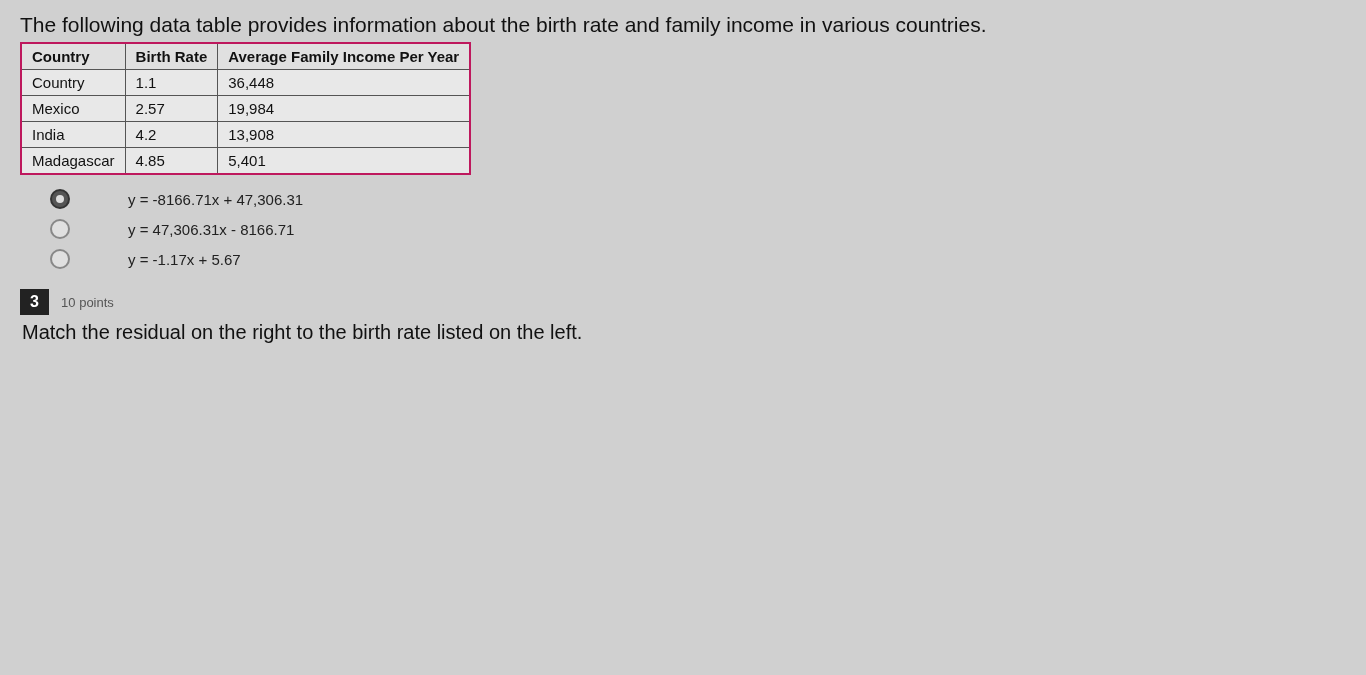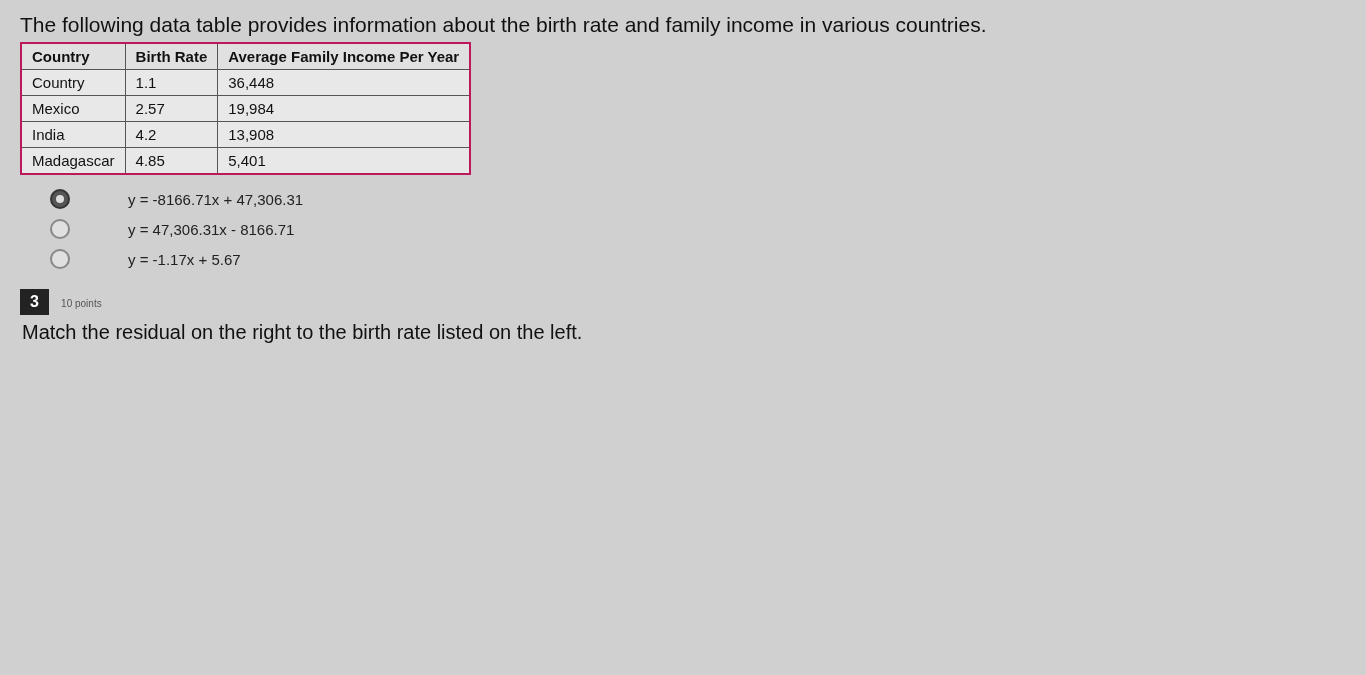--- a/index.html
+++ b/index.html
@@ -96,21 +96,21 @@
       display: inline-block;
       background-color: #222;
       color: #fff;
       font-size: 16px;
       font-weight: bold;
       padding: 4px 10px;
       margin-right: 8px;
     }
 
     .question-points {
-      font-size: 10px;
+      font-size: 13px;
       color: #555;
     }
 
     .question-text {
       font-size: 20px;
       margin-top: 6px;
       margin-left: 2px;
     }
   </style>
 </head>

